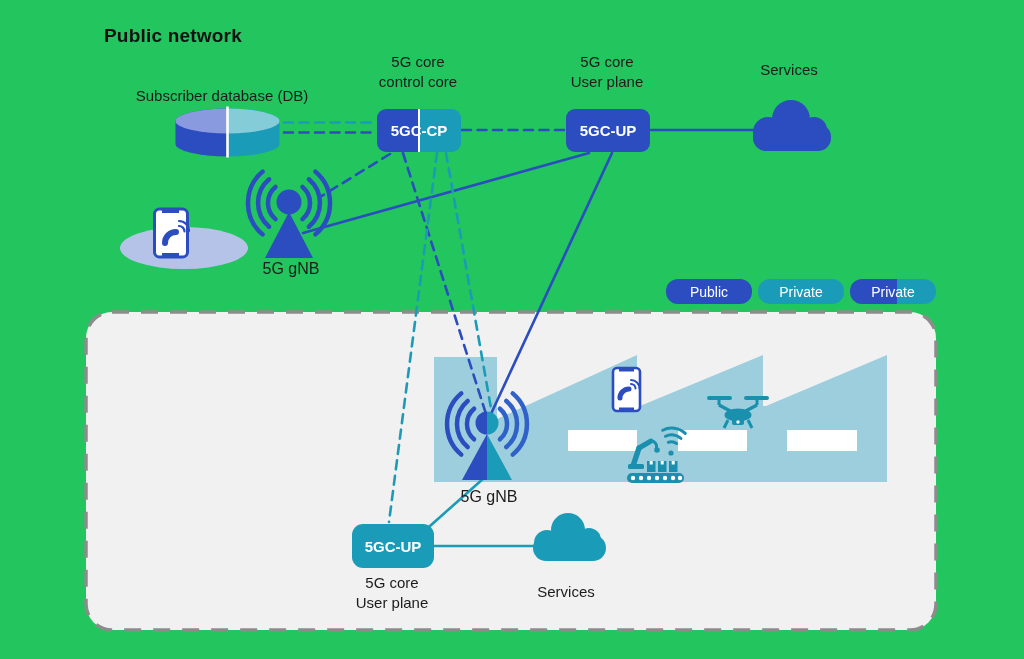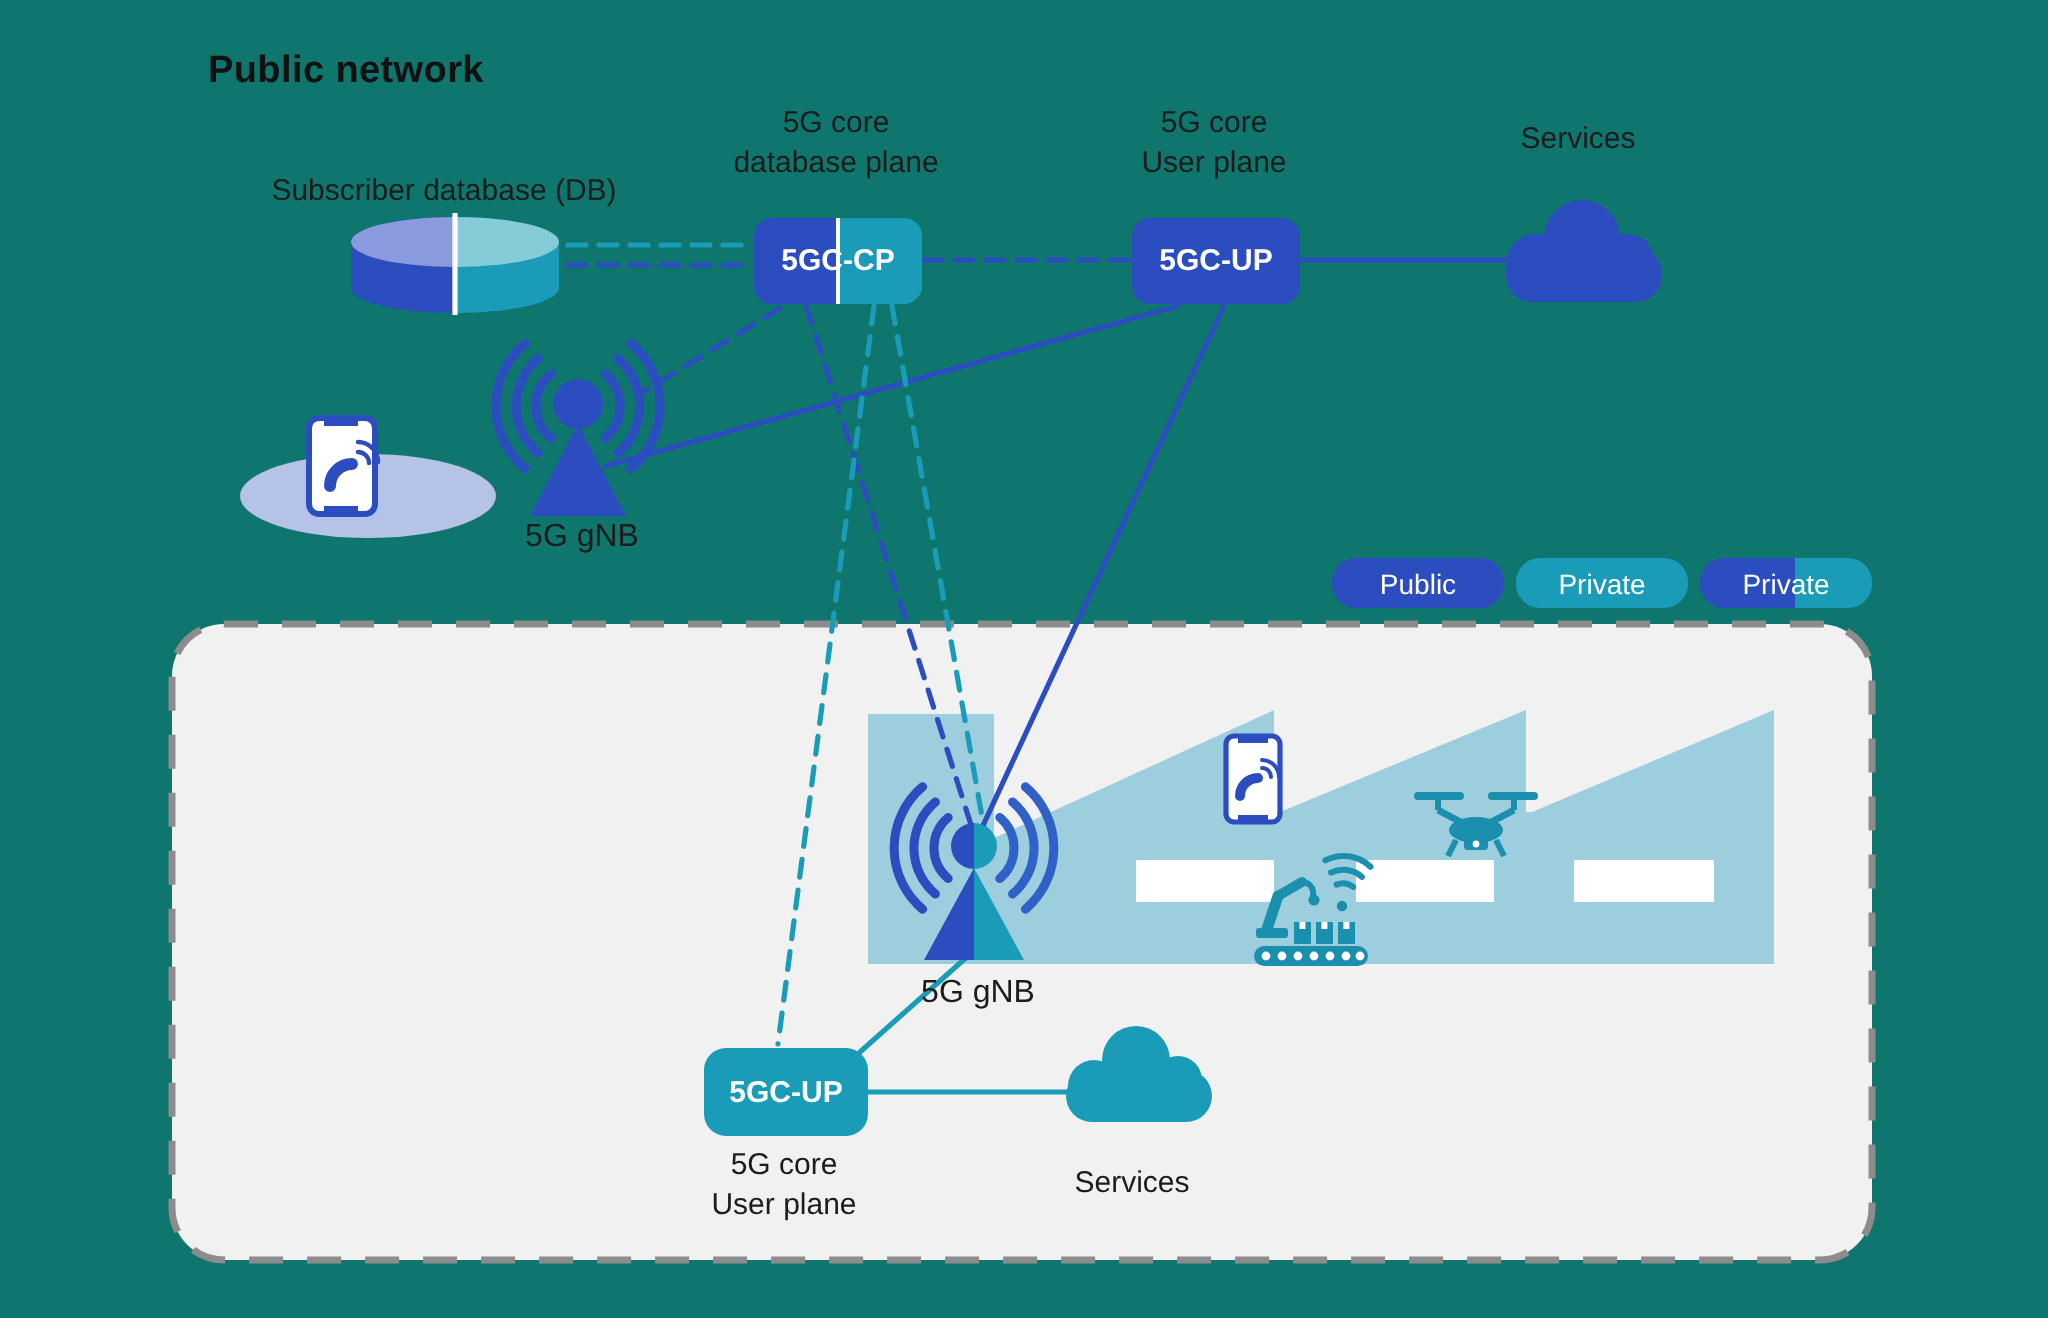--- a/index.html
+++ b/index.html
@@ -1,16 +1,16 @@
 <!DOCTYPE html>
 <html><head>
 <meta charset="utf-8">
 <style>
   html,body{margin:0;padding:0;background:#fff;}
-  .stage{position:relative;width:1024px;height:659px;background:#0f766e;overflow:hidden;
+  .stage{position:relative;width:1024px;height:659px;background:#22c55e;overflow:hidden;
          font-family:"Liberation Sans",sans-serif;color:#1c1c1c;}
   .stage svg{position:absolute;left:0;top:0;}
   .lbl{position:absolute;transform:translateX(-50%);text-align:center;font-size:15px;
        line-height:20px;white-space:nowrap;color:#1c1c1c;}
   .title{position:absolute;font-size:19px;font-weight:bold;letter-spacing:.2px;color:#111;}
   .node-box{position:absolute;width:84px;height:43px;border-radius:9px;color:#fff;
             font-size:15px;line-height:19px;font-weight:600;display:flex;flex-direction:row;
             align-items:center;justify-content:center;text-align:center;}
   .box-cp{left:377px;top:109px;background:linear-gradient(90deg,#2b4dc0 0 49%,#ffffff 49% 51%,#1a9cb9 51% 100%);}
   .box-up-pub{left:566px;top:109px;background:#2b4dc0;}
@@ -172,21 +172,21 @@
     <path d="M663.2,437.2 A14,14 0 0 1 678.8,437.2" transform="rotate(8 671 453)"></path>
     <path d="M659.6,431.6 A19.5,19.5 0 0 1 682.4,431.6" transform="rotate(8 671 453)"></path>
   </g>
 </svg>
 
   <div class="title" style="left:104px;top:25px;">Public network</div>
 
   <div class="lbl" style="left:222px;top:60px;margin-top:26px;">Subscriber database (DB)</div>
   <div class="lbl" style="left:418px;top:52px;">
     <div>5G core</div>
-    <div>database plane</div>
+    <div>control core</div>
   </div>
   <div class="lbl" style="left:607px;top:52px;">
     <div>5G core</div>
     <div>User plane</div>
   </div>
   <div class="lbl" style="left:789px;top:60px;">Services</div>
   <div class="lbl" style="left:291px;top:259px;font-size:16px;">5G gNB</div>
 
   <div class="node-box box-cp">
     <div>5GC-</div>

